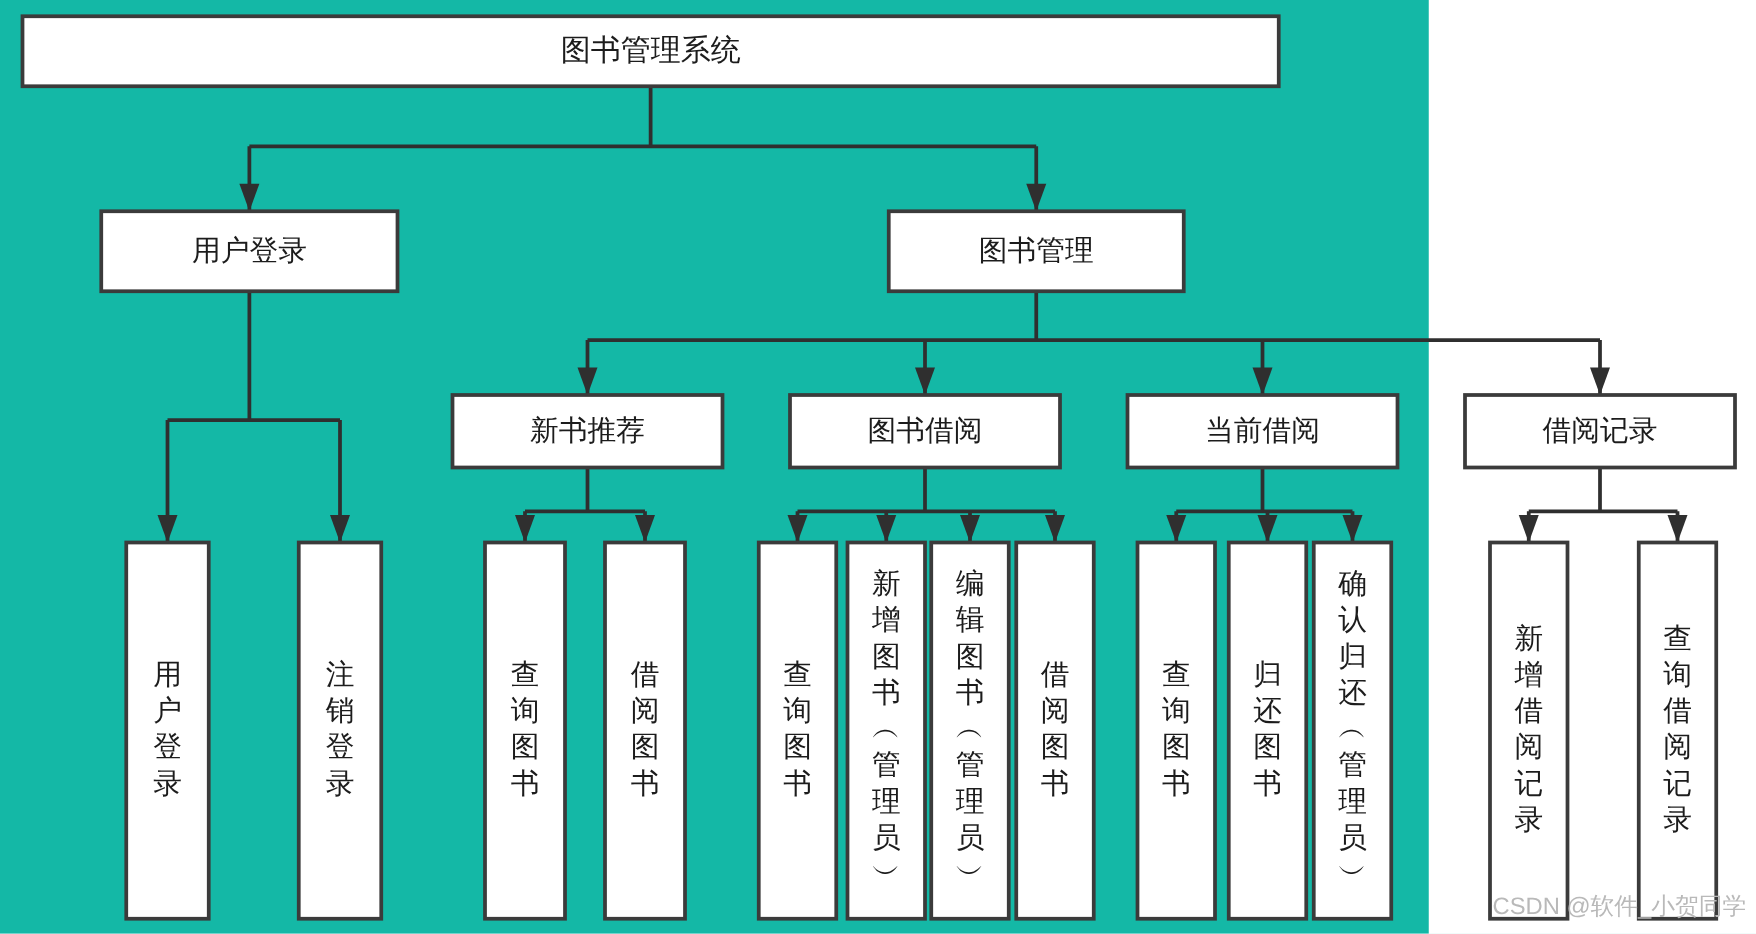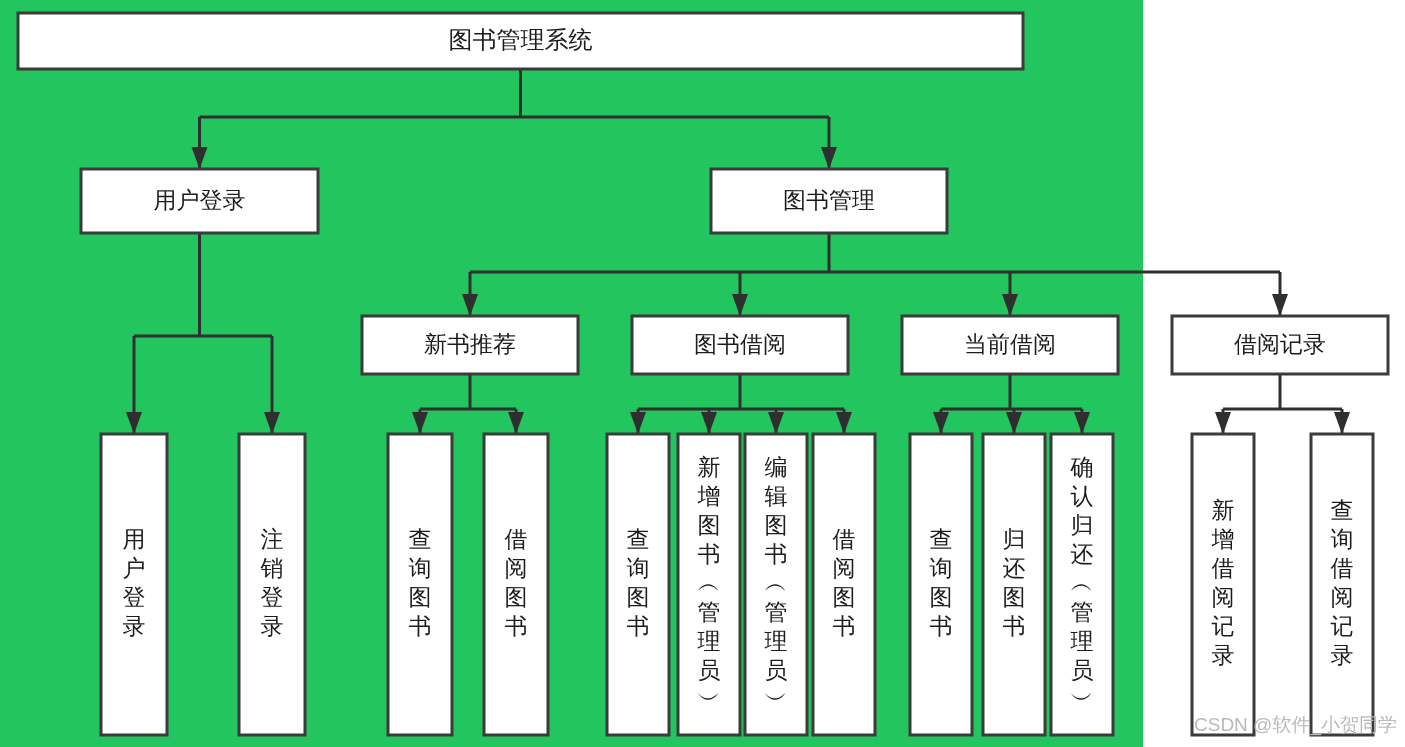--- a/index.html
+++ b/index.html
@@ -10,21 +10,21 @@
   body {
     width: 1405px;
     height: 747px;
     font-family: "Liberation Sans", sans-serif;
     overflow: hidden;
   }
   #diagram-root {
     position: relative;
     width: 1143px;
     height: 747px;
-    background: #22c55e;
+    background: #14b8a6;
   }
   svg#flowchart {
     position: absolute;
     left: 0;
     top: 0;
     width: 1405px;
     height: 747px;
     display: block;
   }
   .node-box {

